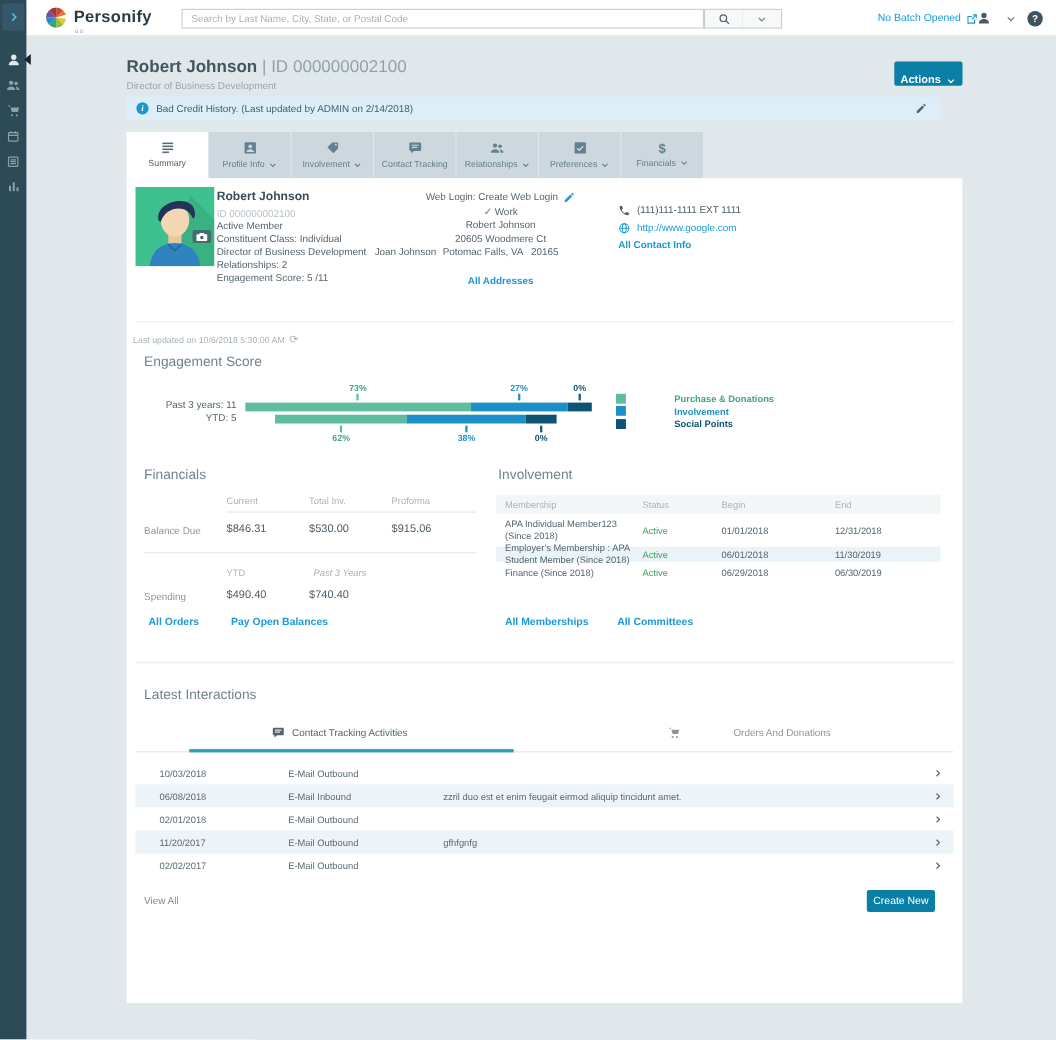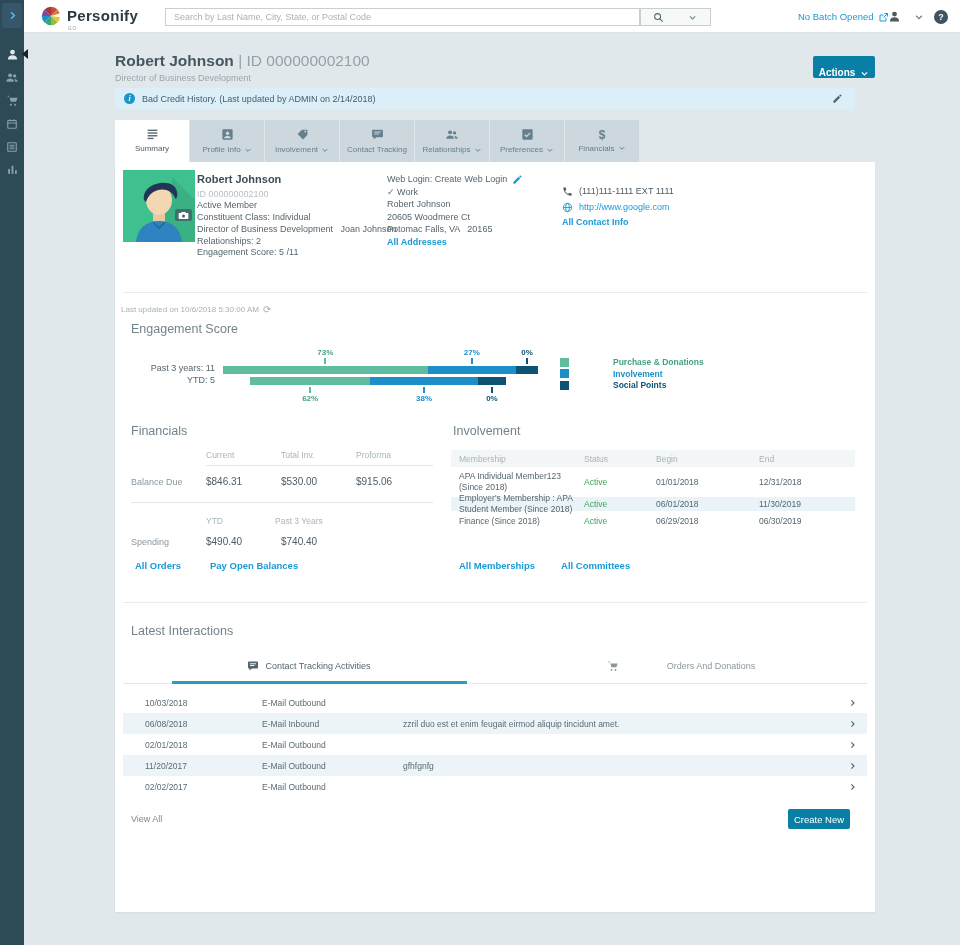--- a/index.html
+++ b/index.html
@@ -48,27 +48,27 @@
 
   
   .card { position:absolute; left:115px; top:162px; width:760px; height:750px; background:#fff; box-shadow:0 1px 2px rgba(0,0,0,.05); }
   .avatar { position:absolute; left:8px; top:8px; width:72px; height:72px; }
   .cam-badge { position:absolute; left:60px; top:47px; width:17px; height:12px; background:rgba(70,90,100,.75); border-radius:2px; display:flex; align-items:center; justify-content:center; }
 
   .pcol { position:absolute; font-size:9px; line-height:11.7px; color:#55656e; }
   .pcol1 { left:82px; top:12px; }
   .p-name { font-size:11px; font-weight:bold; color:#3c4d57; margin-bottom:3px; }
   .p-id { color:#b7c1c7; }
-  .pcol2 { left:272px; top:12px; }
+  .pcol2 { left:272px; top:12px;text-align:center; }
   .pcol2 .row { margin-bottom:0.8px; }
   .pcol3 { left:447px; top:24px; }
   .icon-row { display:flex; align-items:center; gap:6px; margin-bottom:4px; color:#4c5c66; }
   .addr-city { white-space:pre; }
   .chk { color:#8a9aa3; font-weight:bold; }
-  .mt6 { margin-top:1px; }
+  .mt6 { margin-top:14px; }
 
   .divider { position:absolute; left:8px; right:8px; height:1px; background:#e8ecee; }
   .last-upd { position:absolute; left:6px; top:142px; font-size:8px; color:#a6b2b9; display:flex; gap:4px; align-items:center; }
   .sec-head { font-size:12.5px; color:#73838c; }
 
   
   .eng-head { position:absolute; left:16px; top:160px; }
   .eng-cat { position:absolute; width:95px; text-align:right; font-size:9px; color:#55656e; right:auto; }
   .eng-bar { position:absolute; height:8px; }
   .eng-seg { position:absolute; top:0; height:8px; }
@@ -439,21 +439,21 @@
   <div class="fin fin-h" style="left:91px; top:288px;">Current</div>
   <div class="fin fin-h" style="left:166px; top:288px;">Total Inv.</div>
   <div class="fin fin-h" style="left:241px; top:288px;">Proforma</div>
   <div class="fin-line" style="left:91px; width:227px; top:303px;"></div>
   <div class="fin fin-lab" style="left:16px; top:315px;">Balance Due</div>
   <div class="fin fin-v" style="left:91px; top:314px;">$846.31</div>
   <div class="fin fin-v" style="left:166px; top:314px;">$530.00</div>
   <div class="fin fin-v" style="left:241px; top:314px;">$915.06</div>
   <div class="fin-line" style="left:16px; width:302px; top:340px;"></div>
   <div class="fin fin-h" style="left:91px; top:354px;">YTD</div>
-  <div class="fin fin-h" style="left:160px; top:354px;">Past 3 Years</div>
+  <div class="fin fin-h" style="left:170px; top:354px;font-style:italic;">Past 3 Years</div>
   <div class="fin fin-lab" style="left:16px; top:375px;">Spending</div>
   <div class="fin fin-v" style="left:91px; top:374px;">$490.40</div>
   <div class="fin fin-v" style="left:166px; top:374px;">$740.40</div>
   <div class="fin-link link" style="left:20px; top:398px;">All Orders</div>
   <div class="fin-link link" style="left:95px; top:398px;">Pay Open Balances</div>
 
   <div class="sec-head inv-head">Involvement</div>
   <div class="inv-table">
     <div class="inv-hrow">
       <span class="inv-c c-mem">Membership</span>

